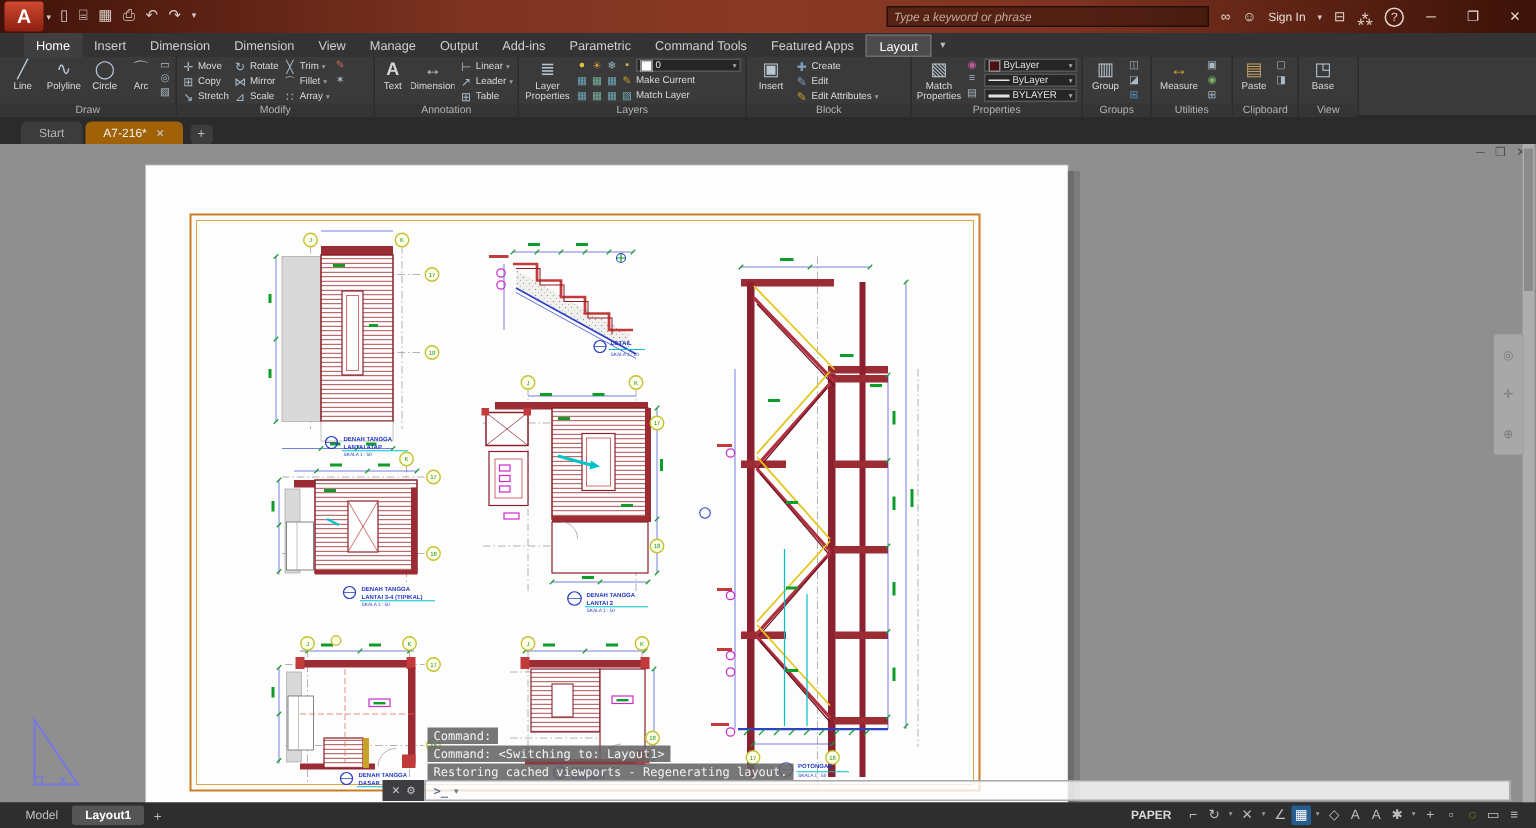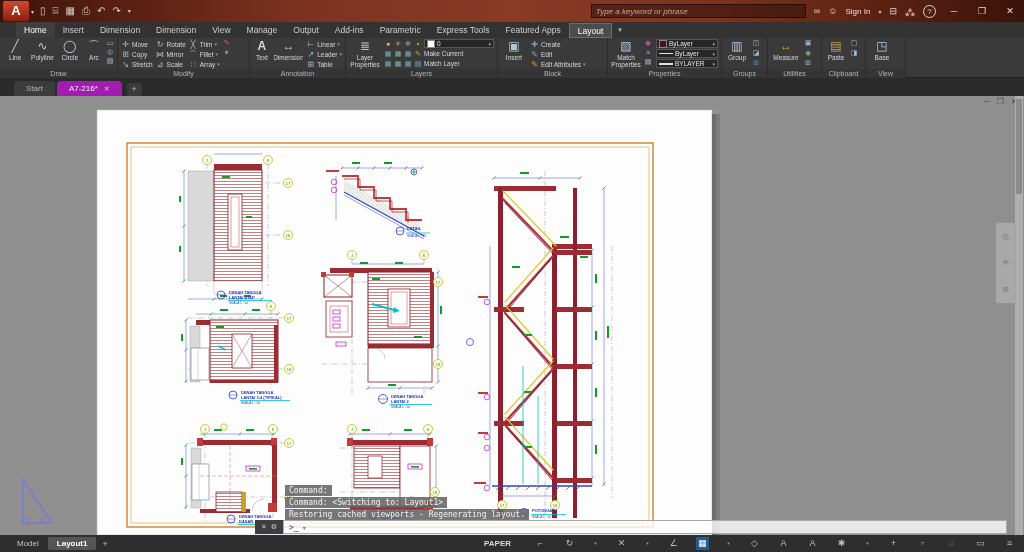--- a/index.html
+++ b/index.html
@@ -52,21 +52,21 @@
     font-size:6.5px;color:#e2e2e2;padding:0 2px;gap:2px;box-sizing:border-box;}
   .dd .cr{margin-left:auto;font-size:5px;color:#aaa;}
   .sw{width:6px;height:6px;border:1px solid #888;background:#fff;}
   .lnsample{width:14px;height:1px;background:#e0e0e0;}
   .lnsample.thick{height:2px;}
   
   #filetabs{position:absolute;left:0;top:78px;width:1024px;height:18px;background:#2b2b2b;
     display:flex;align-items:flex-end;padding-left:14px;gap:2px;box-sizing:border-box;}
   .ftab{height:15px;padding:0 12px;font-size:8px;color:#b5b5b5;background:#3c3c3c;
     border-radius:4px 4px 0 0;display:flex;align-items:center;gap:6px;}
-  .ftab.active{background:#a21caf;color:#f2f2f2;justify-content:flex-end;}
+  .ftab.active{background:#a16207;color:#f2f2f2;justify-content:flex-end;}
   .ftab .x{font-size:7px;color:#cfcfcf;}
   .fplus{width:15px;height:13px;background:#3c3c3c;border-radius:3px;color:#bbb;
     font-size:9px;line-height:13px;text-align:center;margin-left:3px;}
   
   #canvas{position:absolute;left:0;top:96px;width:1024px;height:439px;background:#8f8f8f;}
   #canvas svg{position:absolute;left:0;top:0;}
   #vwctl{position:absolute;left:984px;top:1px;display:flex;gap:7px;font-size:8px;color:#4d4d4d;}
   #vscroll{position:absolute;right:1px;top:0;width:8px;height:439px;background:#aeaeae;}
   #vscroll .thumb{position:absolute;left:1px;right:1px;top:3px;height:95px;background:#8b8b8b;}
   #navbar{position:absolute;left:995px;top:126px;width:19px;height:80px;
@@ -87,21 +87,21 @@
   .cmd-caret{font-size:6px;color:#777;}
   #cmdinput{flex:1;border:none;background:transparent;outline:none;font-size:8.5px;
     font-style:italic;color:#444;}
   #cmdinput::placeholder{color:#8f8f8f;font-style:italic;}
   
   #statusbar{position:absolute;left:0;top:535px;width:1024px;height:17px;background:#2e2e2e;
     display:flex;align-items:center;padding:0 8px;box-sizing:border-box;}
   .stab{font-size:8px;color:#c2c2c2;padding:2px 9px;}
   .stab.active{background:#555;color:#fff;border-radius:2px;font-weight:bold;text-align:right;}
   .stabplus{font-size:9px;color:#bbb;padding:0 6px;}
-  #sb-right{margin-left:auto;display:flex;align-items:center;gap:16px;}
+  #sb-right{margin-left:auto;display:flex;align-items:center;gap:1px;}
   #paperlbl{font-size:8px;font-weight:bold;color:#d8d8d8;margin-right:7px;}
   .sic{font-size:9px;color:#bdbdbd;width:13px;text-align:center;line-height:13px;}
   .sic.hl{background:#265d8f;color:#fff;border-radius:1px;}
   .sic.cr{width:7px;font-size:5px;color:#9a9a9a;}
   
   .diml{stroke:#3343cf;stroke-width:.45;fill:none;}
   .tick{stroke:#0f9d2a;stroke-width:.8;}
   .gmark{fill:#0f9d2a;}
   .rmark{fill:#c23b3b;}
   .mmark{stroke:#cd2acd;fill:none;stroke-width:.8;}
@@ -149,21 +149,21 @@
   <div id="ribbontabs">
     <span class="rtab active">Home</span>
     <span class="rtab">Insert</span>
     <span class="rtab">Dimension</span>
     <span class="rtab">Dimension</span>
     <span class="rtab">View</span>
     <span class="rtab">Manage</span>
     <span class="rtab">Output</span>
     <span class="rtab">Add-ins</span>
     <span class="rtab">Parametric</span>
-    <span class="rtab">Express Tools</span>
+    <span class="rtab">Command Tools</span>
     <span class="rtab">Featured Apps</span>
     <span class="rtab ctx">Layout</span>
     <span class="rcollapse">▾</span>
   </div>
 
   <div id="ribbon">
 
     <div class="panel" style="width:118px">
       <div class="bb">
         <span class="ic">╱</span>

